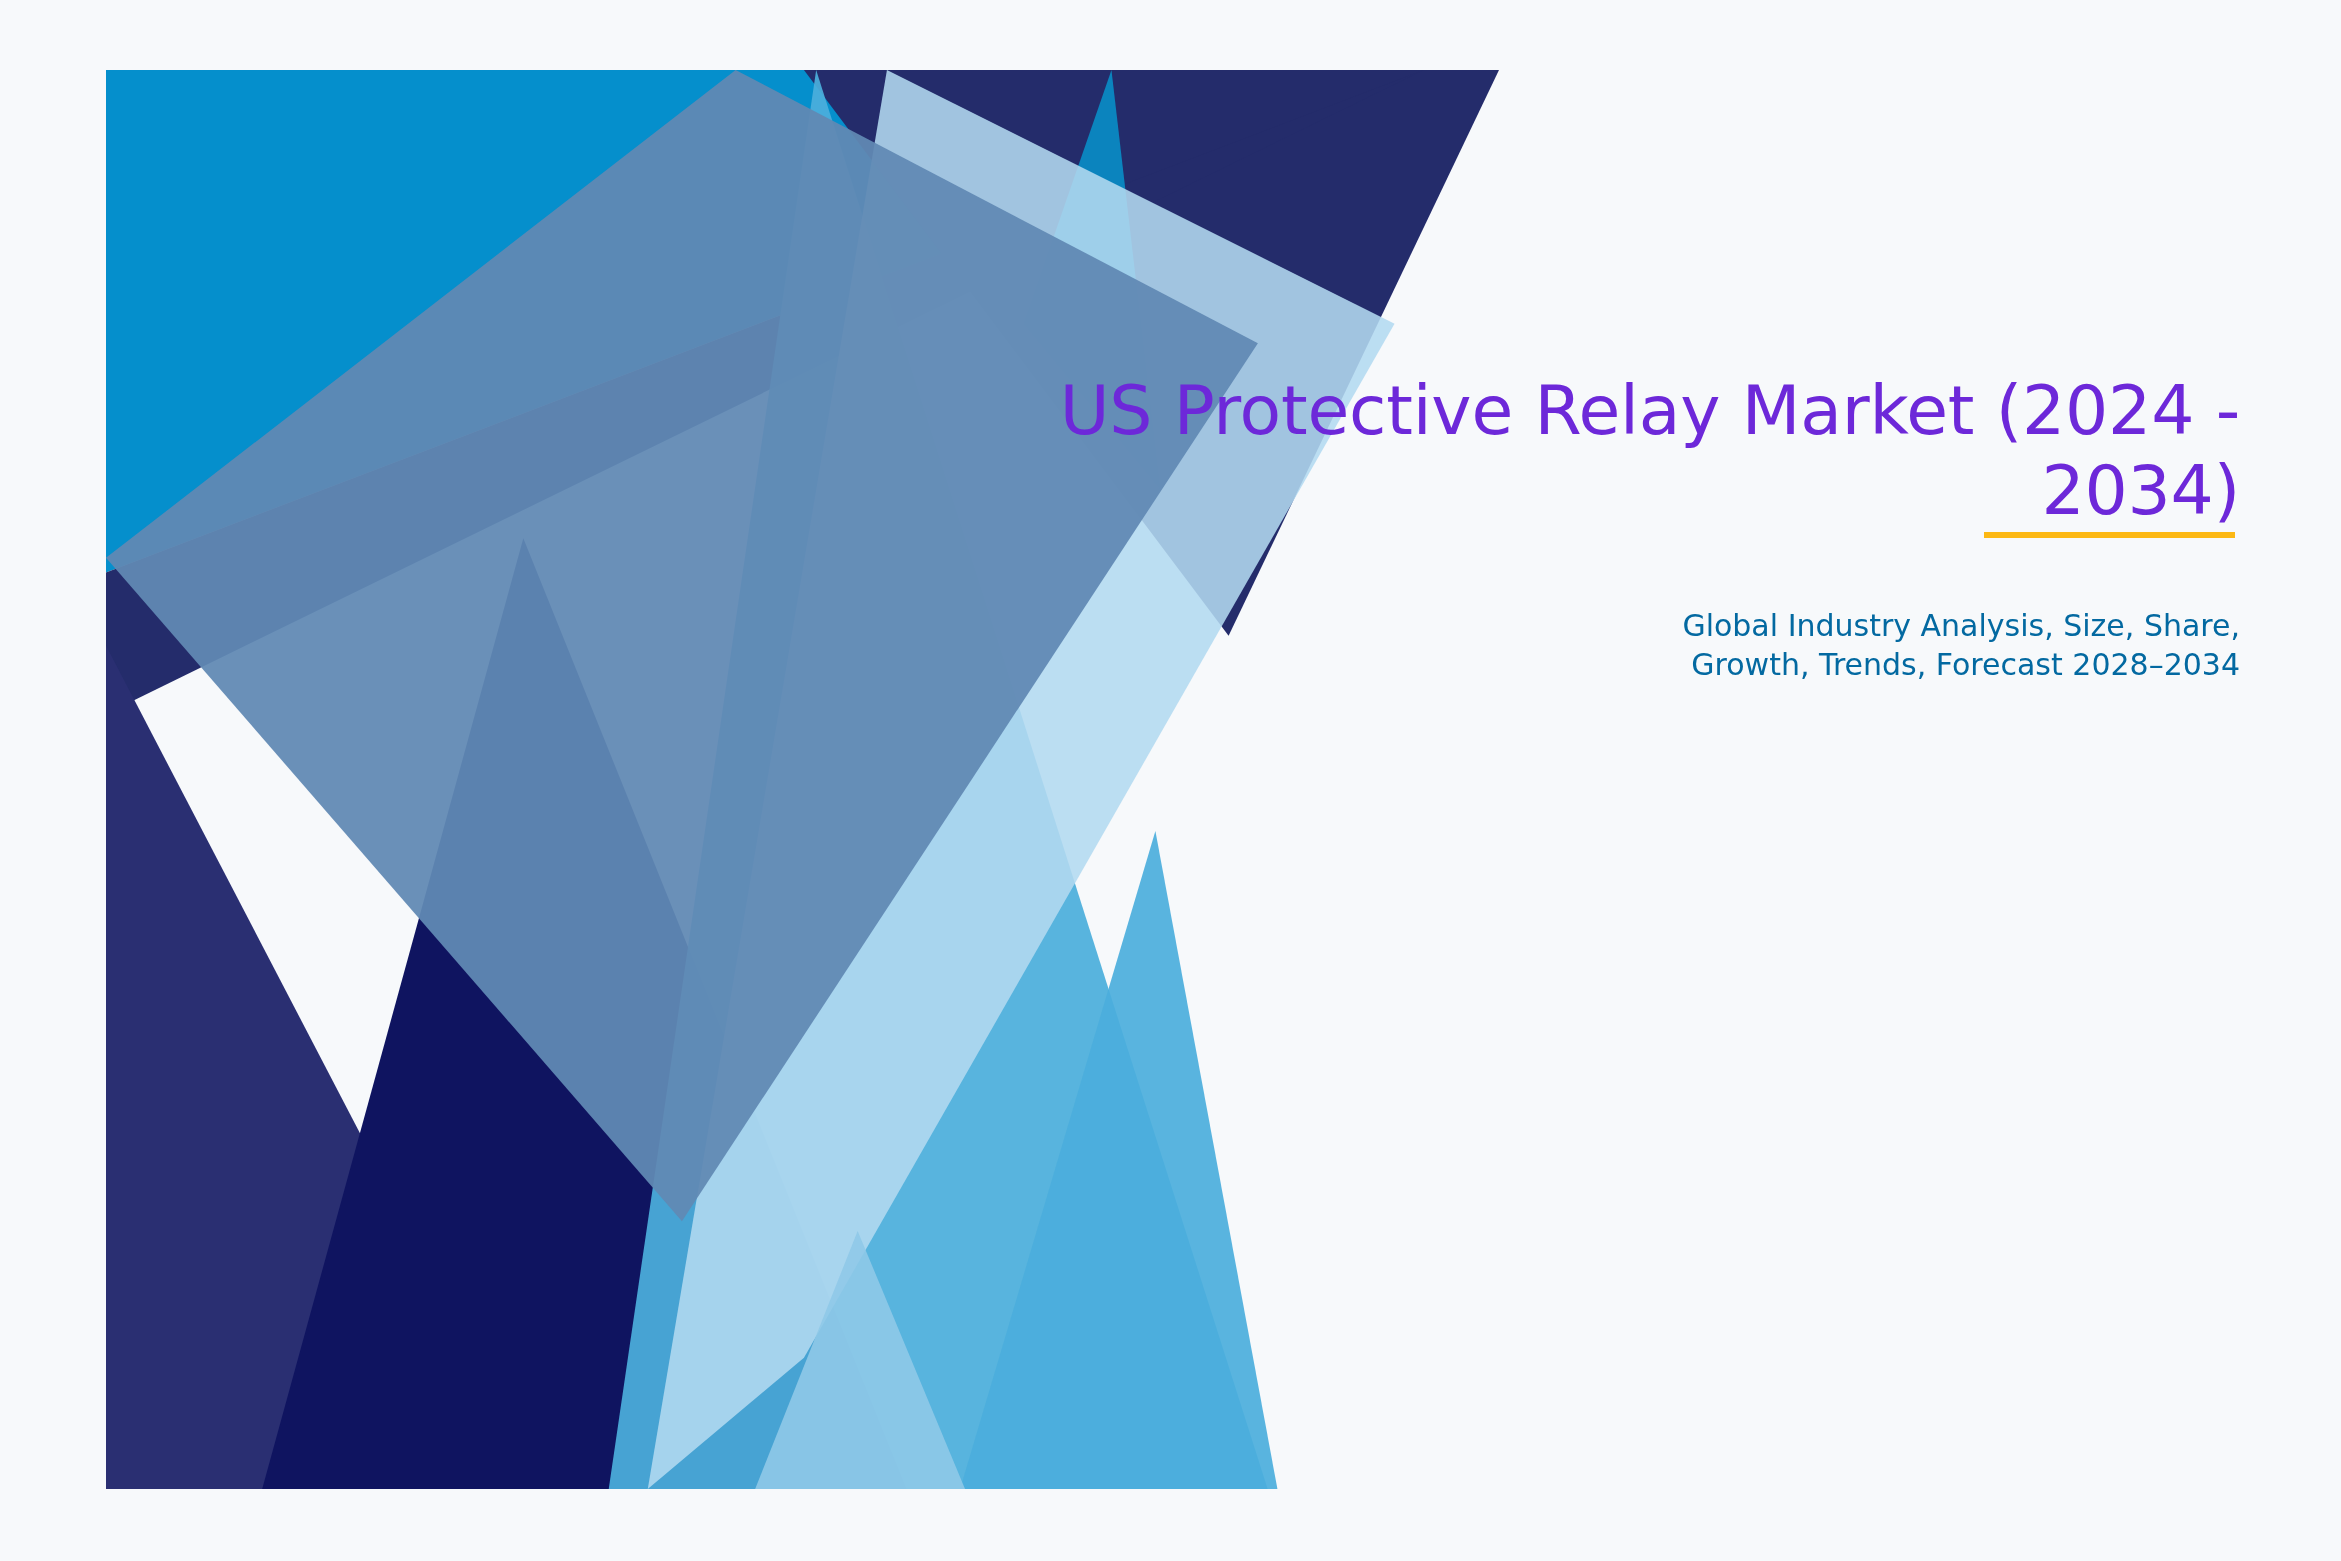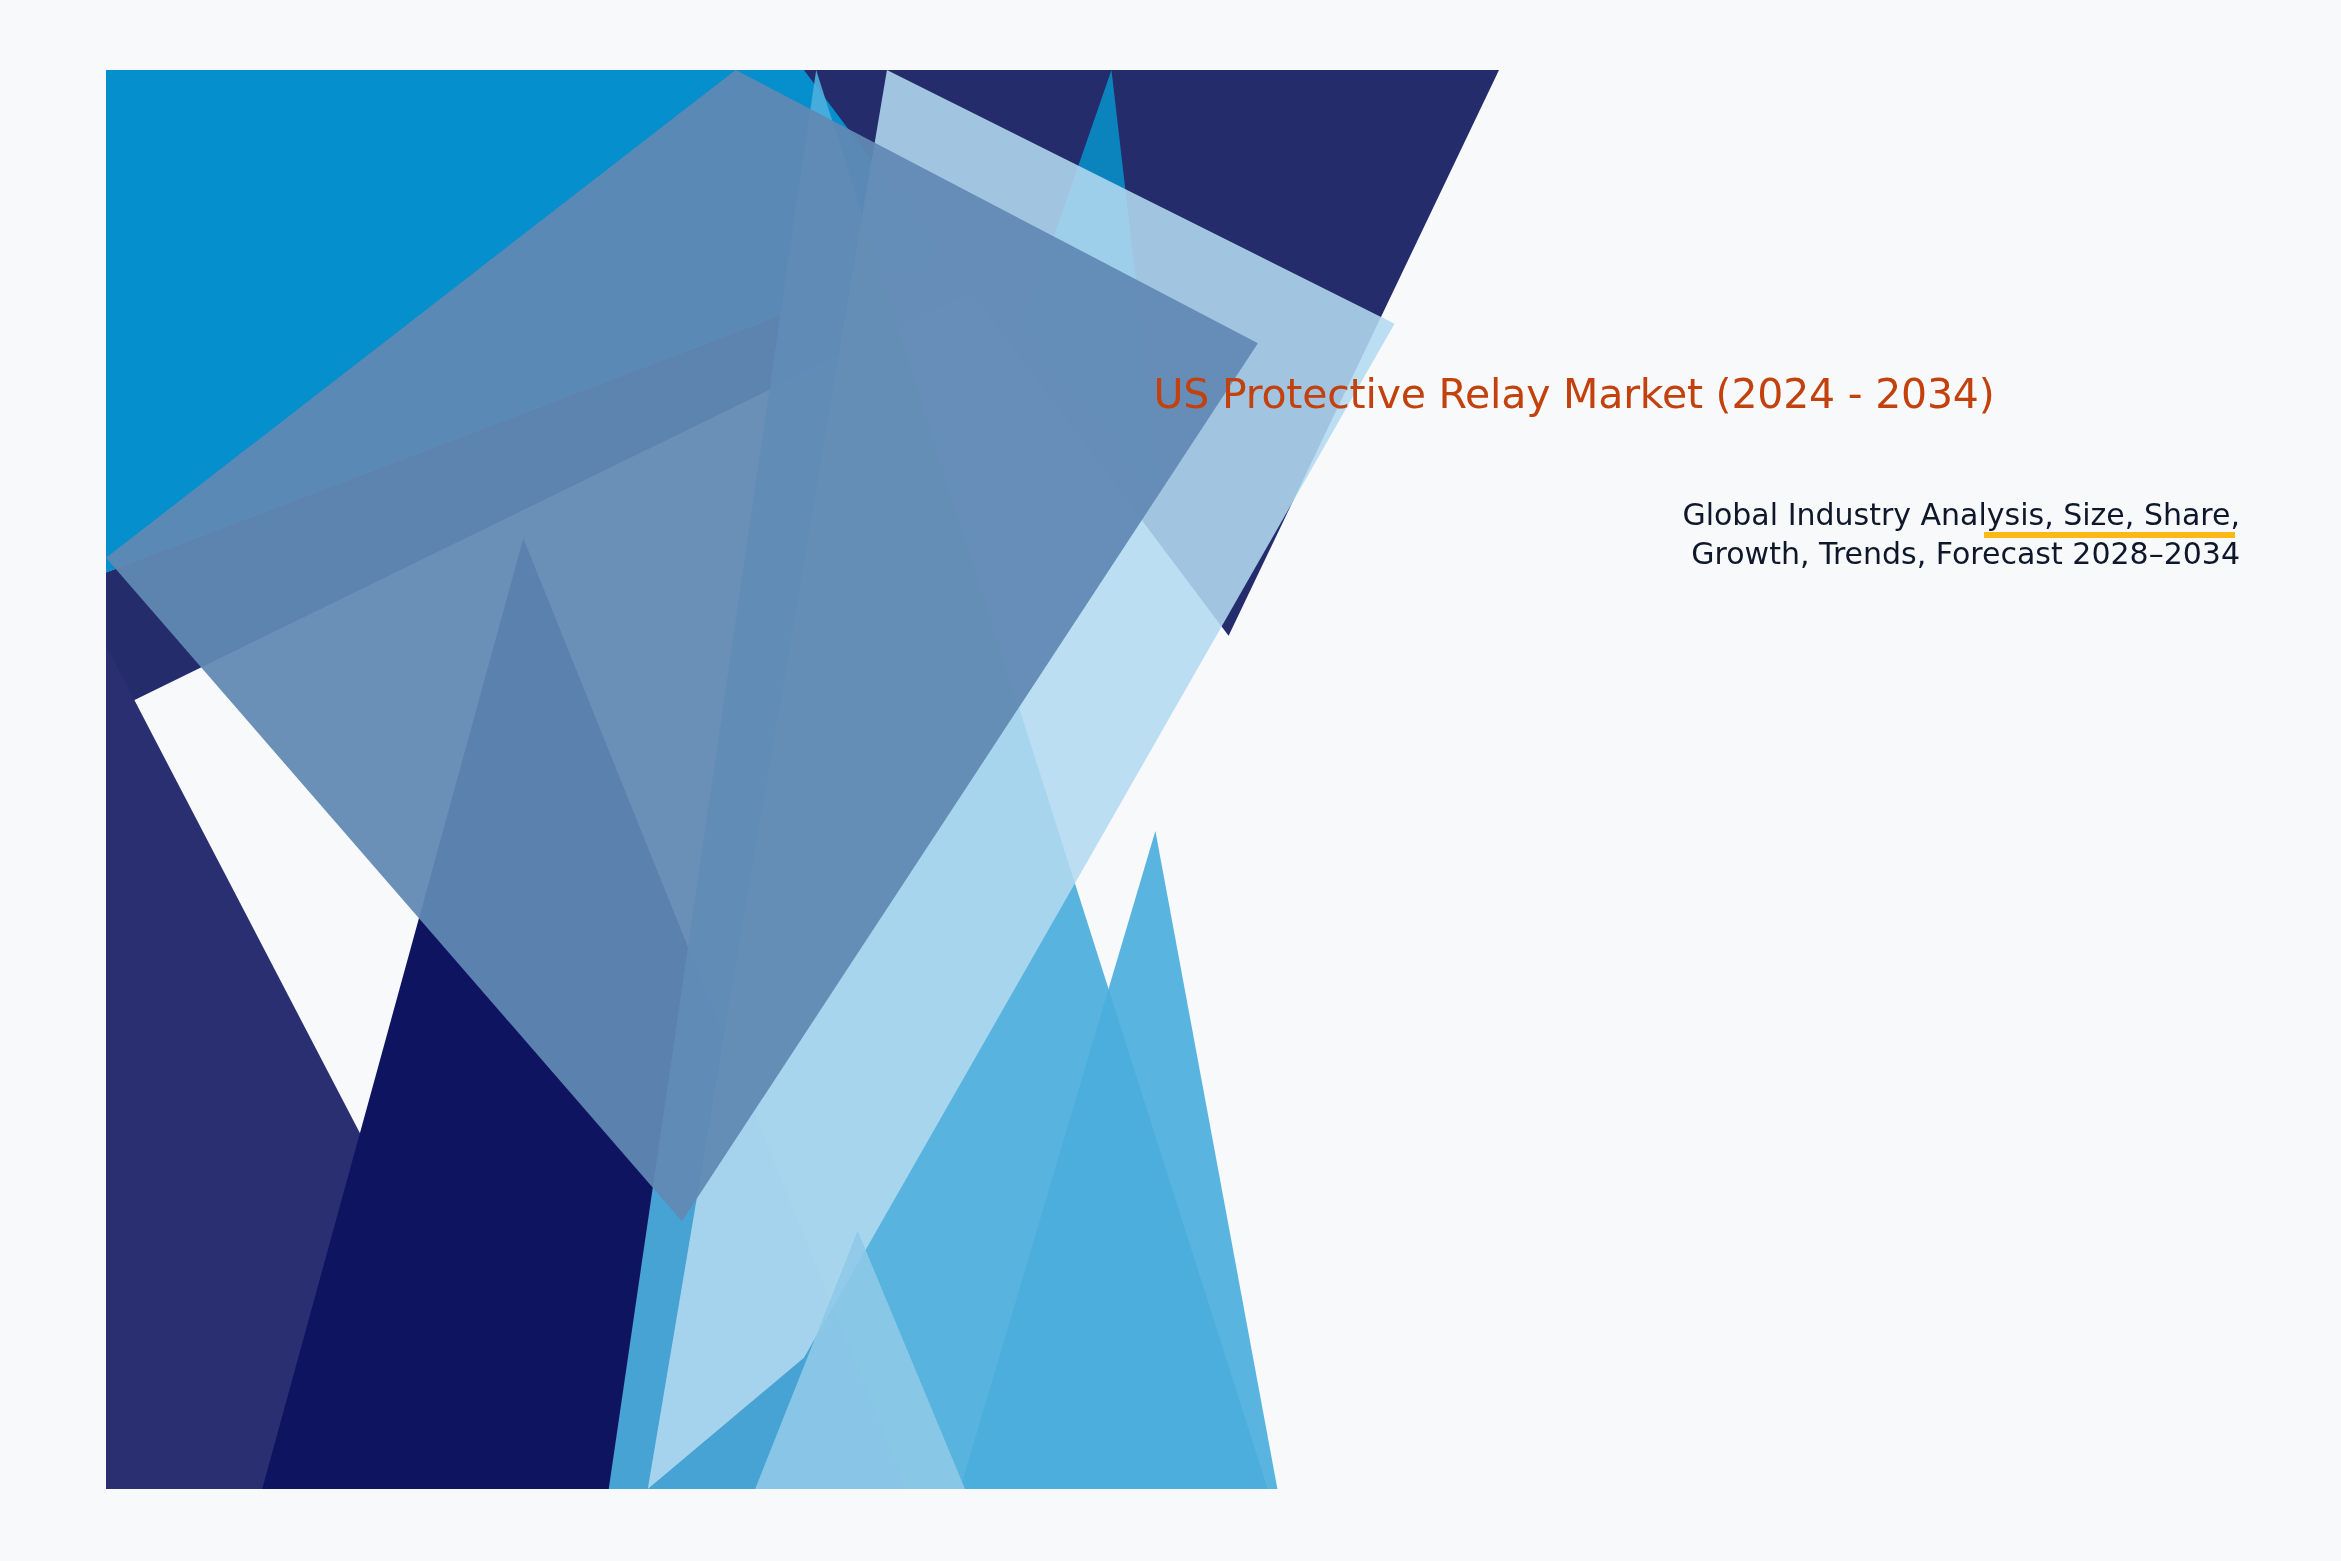--- a/index.html
+++ b/index.html
@@ -25,44 +25,43 @@
   #artwork svg { display:block; width:100%; height:100%; }
 
   
   #text-block {
     position:absolute;
     left:908px; top:371px;
     width:1332px;
     text-align:right;
   }
   #title {
-    font-size:41px;
+    font-size:68px;
     line-height:1.17;
     font-weight:400;
-    color:#c2410c;
+    color:#6d28d9;
     letter-spacing:-0.2px;
     position:relative;
     z-index:3;
     white-space:normal;
-    text-align:center;
   }
   #accent-bar {
     position:absolute;
     right:4.9px;
     top:161px;
     width:251px;
     height:6.3px;
     background:#FCB814;
     z-index:4;
   }
   #subtitle {
     margin-top:76px;
     font-size:30px;
     line-height:1.30;
-    color:#0f172a;
+    color:#0369a1;
     font-weight:400;
     position:relative;
     z-index:3;
   }
 </style>
 </head>
 <body>
 
 <div id="slide">
 

